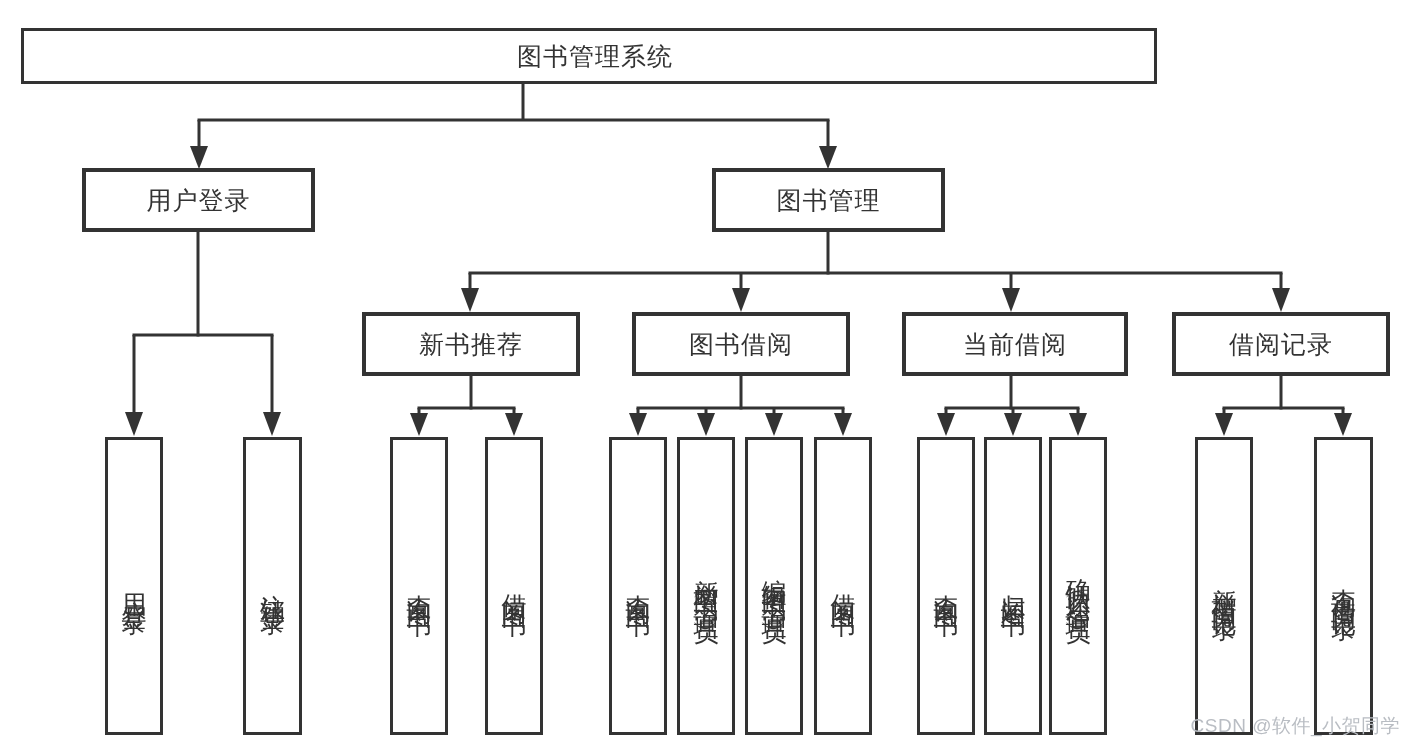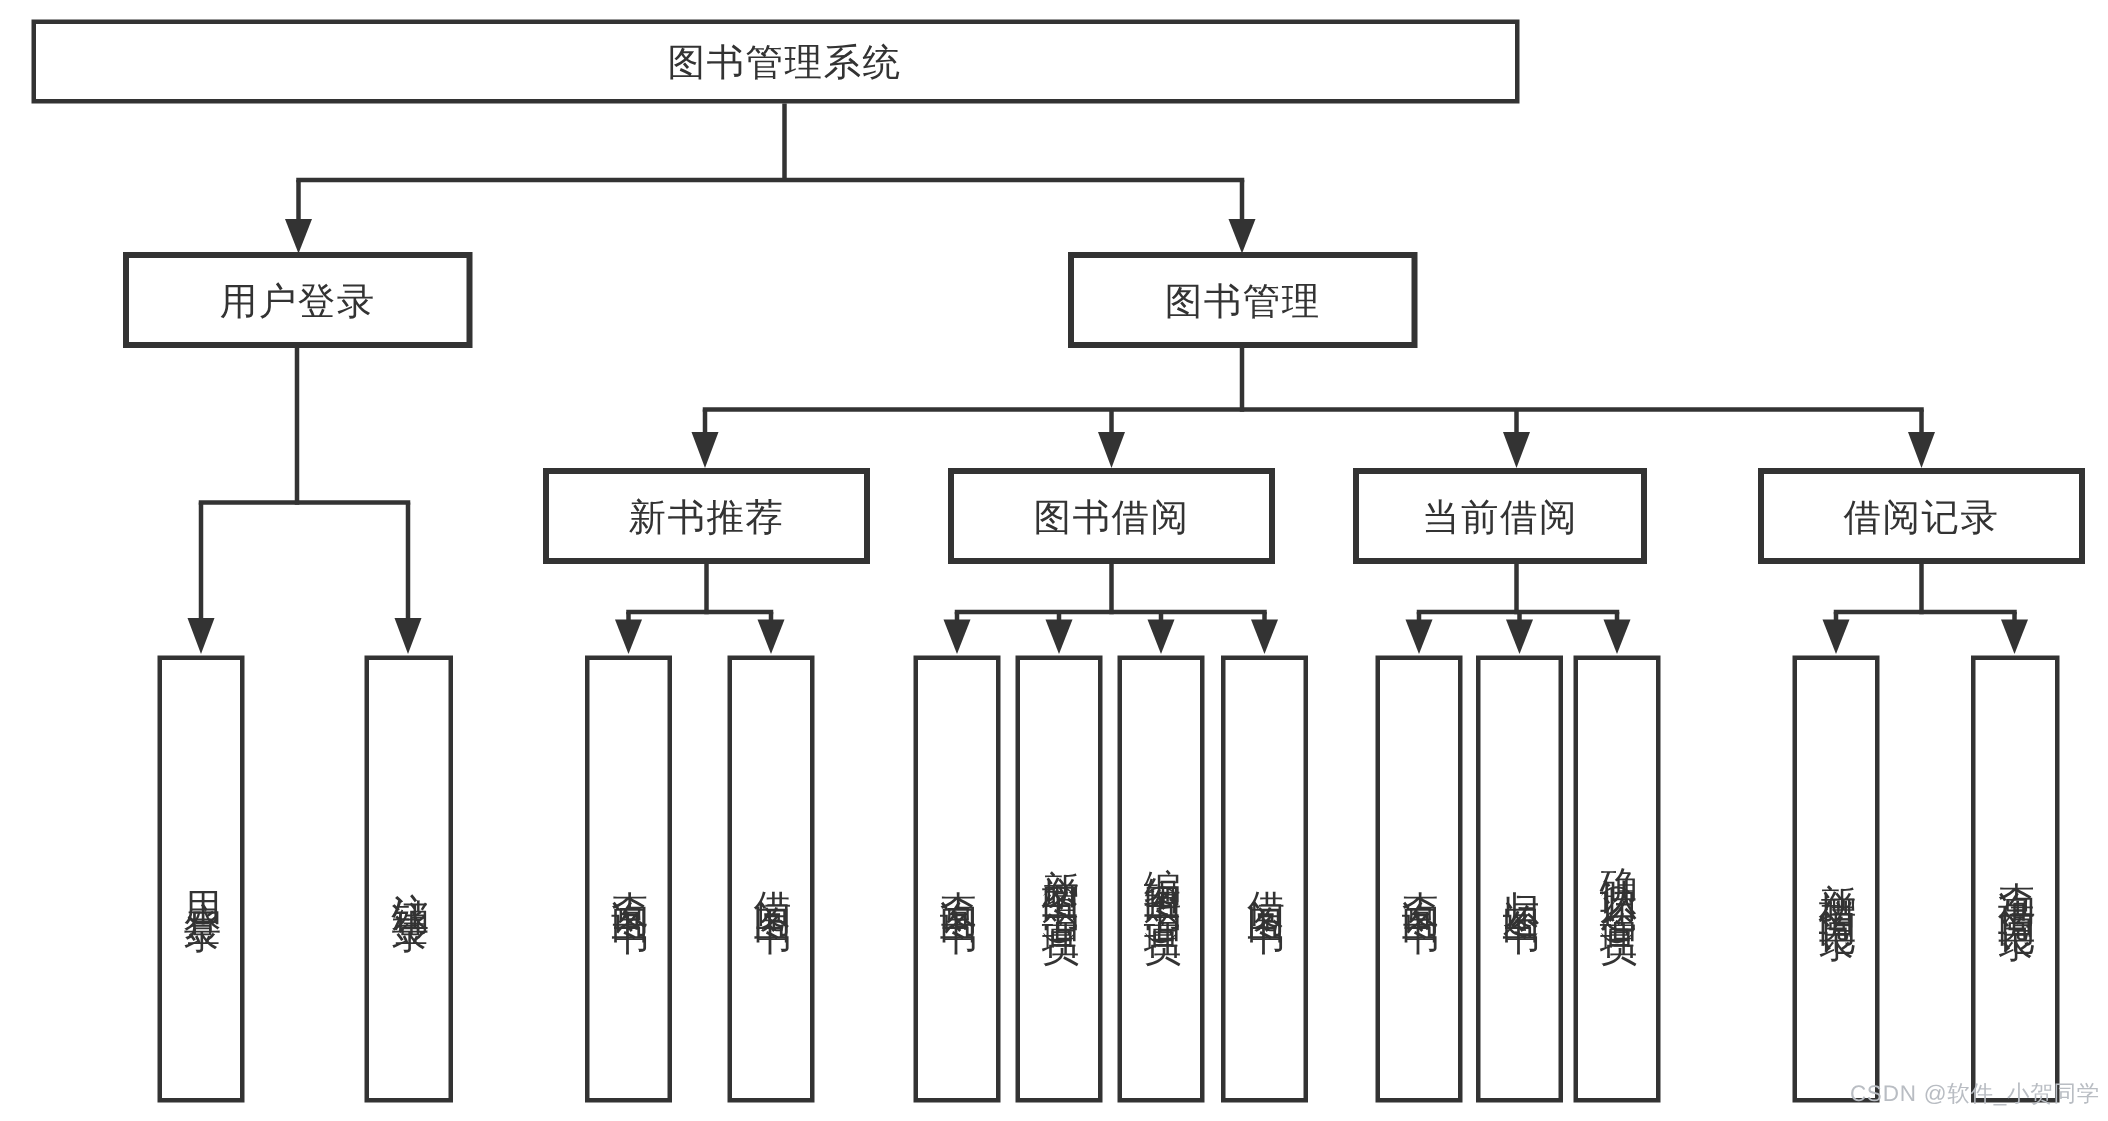--- a/index.html
+++ b/index.html
@@ -30,21 +30,21 @@
     writing-mode:vertical-rl;
     font-size:25px;
     line-height:1;
     letter-spacing:6px;
     white-space:nowrap;
   }
   .hlabel { letter-spacing:1px; }
   .watermark {
     position:absolute;
     right:5px; bottom:8px;
-    font-size:15px;
+    font-size:19px;
     color:var(--wm, #b9bdc3);
     letter-spacing:0.5px;
   }
 </style>
 </head>
 <body>
 
 <div class="stage" style="--line: #333333; --border: #333333; --text: #333333; --wm: #b9bdc3; --bg: #ffffff;">
 
   <svg class="wires" width="1405" height="747" viewBox="0 0 1405 747" aria-hidden="true">
@@ -116,38 +116,38 @@
     <g>
       <line x1="1281" y1="375" x2="1281" y2="409.5"></line>
       <line x1="1222.5" y1="408" x2="1344.5" y2="408"></line>
       <line x1="1224" y1="408" x2="1224" y2="416"></line>
         <polygon points="1215,413 1233,413 1224,436"></polygon>
       <line x1="1343" y1="408" x2="1343" y2="416"></line>
         <polygon points="1334,413 1352,413 1343,436"></polygon>
     </g>
   </svg>
 
-  <div class="box root" style="left:21px; top:13px; width:992px; height:56px;padding-left:12px;">
+  <div class="box root" style="left:21px; top:28px; width:1136px; height:56px;padding-left:12px;">
     <span class="hlabel">图书管理系统</span>
   </div>
 
   <div class="box lvl" style="left:82px; top:168px; width:233px; height:64px;">
     <span class="hlabel">用户登录</span>
   </div>
   <div class="box lvl" style="left:362px; top:312px; width:218px; height:64px;">
     <span class="hlabel">新书推荐</span>
   </div>
 
   <div class="box lvl" style="left:712px; top:168px; width:233px; height:64px;">
     <span class="hlabel">图书管理</span>
   </div>
   <div class="box lvl" style="left:632px; top:312px; width:218px; height:64px;text-align:center;">
     <span class="hlabel">图书借阅</span>
   </div>
-  <div class="box lvl" style="left:902px; top:312px; width:196px; height:64px;">
+  <div class="box lvl" style="left:902px; top:312px; width:226px; height:64px;">
     <span class="hlabel">当前借阅</span>
   </div>
   <div class="box lvl" style="left:1172px; top:312px; width:218px; height:64px;text-align:right;">
     <span class="hlabel">借阅记录</span>
   </div>
 
   <div class="box leaf" style="left:105px; top:437px; width:58px; height:298px;">
     <span class="vtext">用户登录</span>
   </div>
   <div class="box leaf" style="left:243px; top:437px; width:59px; height:298px;">

